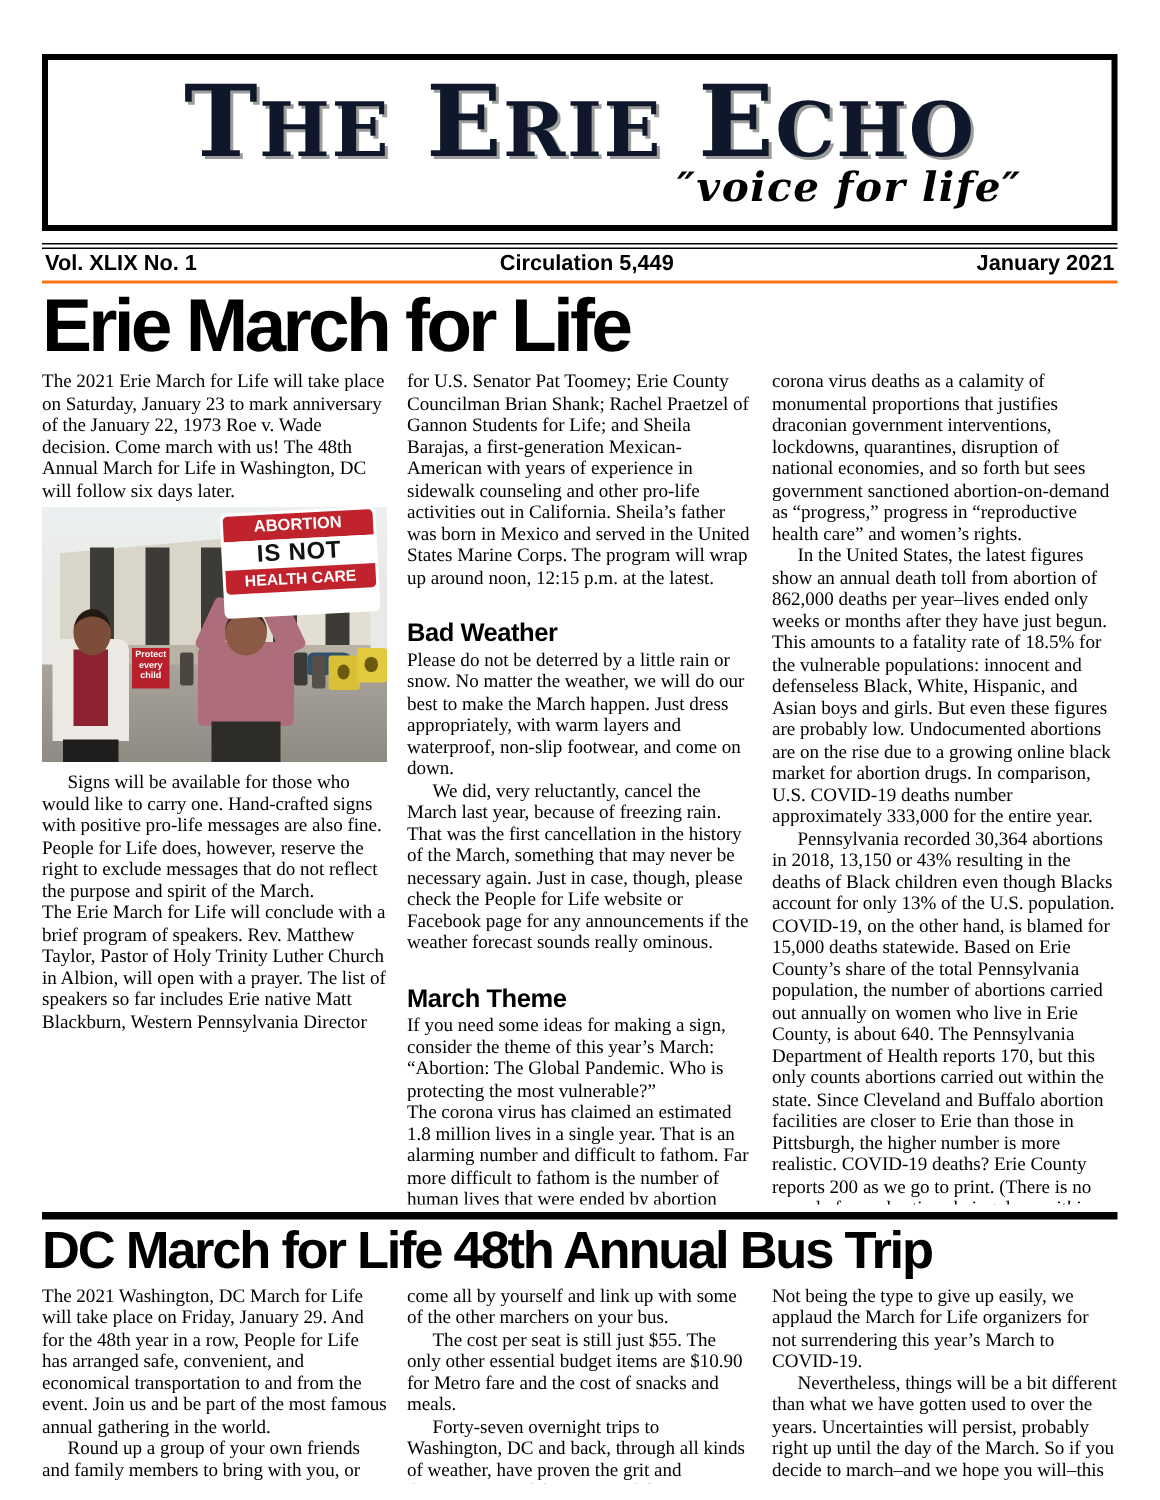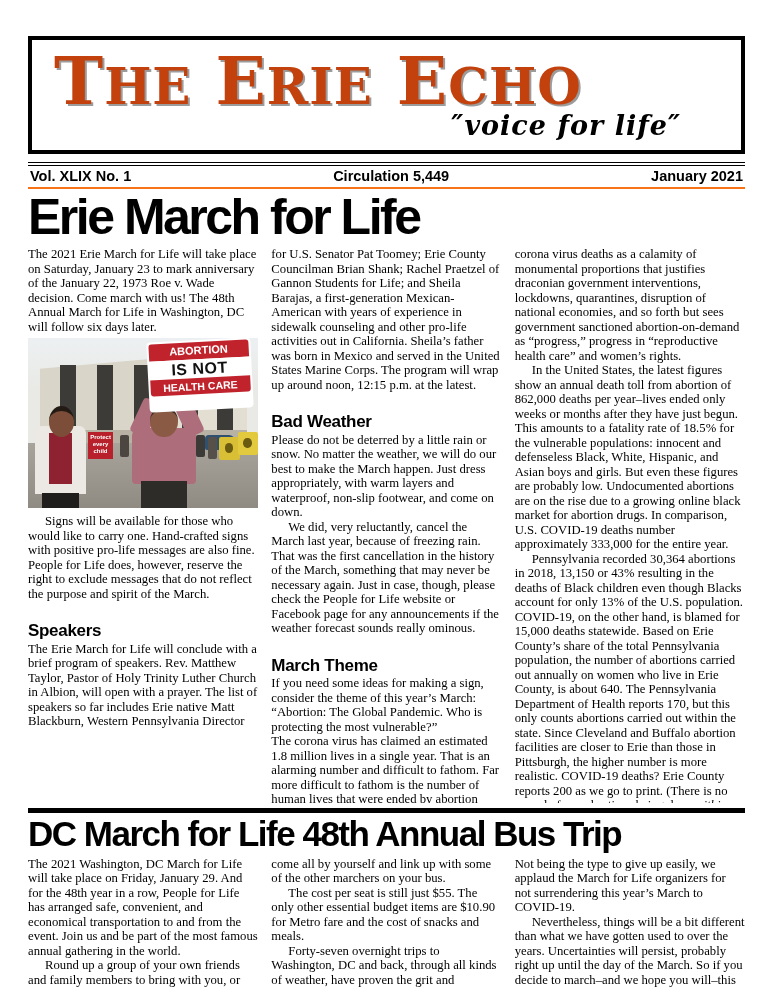--- a/index.html
+++ b/index.html
@@ -7,22 +7,22 @@
     width: 773px; height: 1000px; margin: 0 auto; background:#fff; color:#000;
     font-family: "Liberation Serif", serif; box-sizing: border-box;
     padding: 36px 28px 0 28px; overflow: hidden; position: relative;
   }
   
   .masthead-box {
     border: 4px solid #000; height: 118px; box-sizing: border-box;
     padding: 6px 10px 0 10px; position: relative;
   }
   .masthead-title {
-    text-align: left; font-family: "DejaVu Serif", serif; font-weight: bold;
-    color: #c2410c; text-shadow: 2px 2px 0 #9c9c9c; line-height: 1;
+    text-align: center; font-family: "DejaVu Serif", serif; font-weight: bold;
+    color: #0f172a; text-shadow: 2px 2px 0 #9c9c9c; line-height: 1;
     margin-top: 2px; letter-spacing: 1px; white-space: nowrap;
   }
   .masthead-title .word { margin: 0 12px; }
   .masthead-title .cap { font-size: 66px; }
   .masthead-title .rest { font-size: 50px; }
   .tagline {
     text-align: right; padding-right: 50px; margin-top: -4px;
     font-family: "DejaVu Serif", serif; font-style: italic; font-weight: bold;
     font-size: 27px; letter-spacing: 1px;
   }
@@ -168,21 +168,20 @@
         <div class="girl-legs"></div>
         <div class="girl-head"></div>
         <div class="sign">
           <div class="sign-red1">ABORTION</div>
           <div class="sign-white">IS NOT</div>
           <div class="sign-red2">HEALTH CARE</div>
         </div>
       </div>
 
       <p class="indent">Signs will be available for those who would like to carry one. Hand-crafted signs with positive pro-life messages are also fine. People for Life does, however, reserve the right to exclude messages that do not reflect the purpose and spirit of the March.</p>
-      <div class="subhead">Speakers</div>
       <p>The Erie March for Life will conclude with a brief program of speakers. Rev. Matthew Taylor, Pastor of Holy Trinity Luther Church in Albion, will open with a prayer. The list of speakers so far includes Erie native Matt Blackburn, Western Pennsylvania Director</p>
     </div>
 
     <div class="col">
       <p>for U.S. Senator Pat Toomey; Erie County Councilman Brian Shank; Rachel Praetzel of Gannon Students for Life; and Sheila Barajas, a first-generation Mexican-American with years of experience in sidewalk counseling and other pro-life activities out in California. Sheila’s father was born in Mexico and served in the United States Marine Corps. The program will wrap up around noon, 12:15 p.m. at the latest.</p>
       <div class="subhead">Bad Weather</div>
       <p>Please do not be deterred by a little rain or snow. No matter the weather, we will do our best to make the March happen. Just dress appropriately, with warm layers and waterproof, non-slip footwear, and come on down.</p>
       <p class="indent">We did, very reluctantly, cancel the March last year, because of freezing rain. That was the first cancellation in the history of the March, something that may never be necessary again. Just in case, though, please check the People for Life website or Facebook page for any announcements if the weather forecast sounds really ominous.</p>
       <div class="subhead">March Theme</div>
       <p>If you need some ideas for making a sign, consider the theme of this year’s March: “Abortion: The Global Pandemic. Who is protecting the most vulnerable?”</p>

